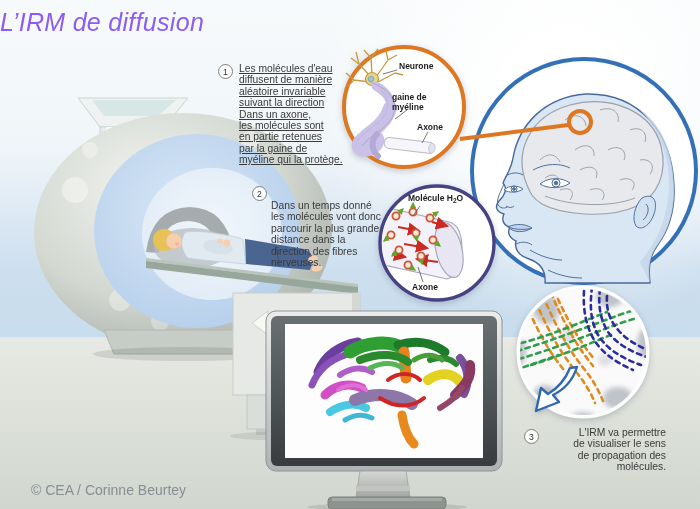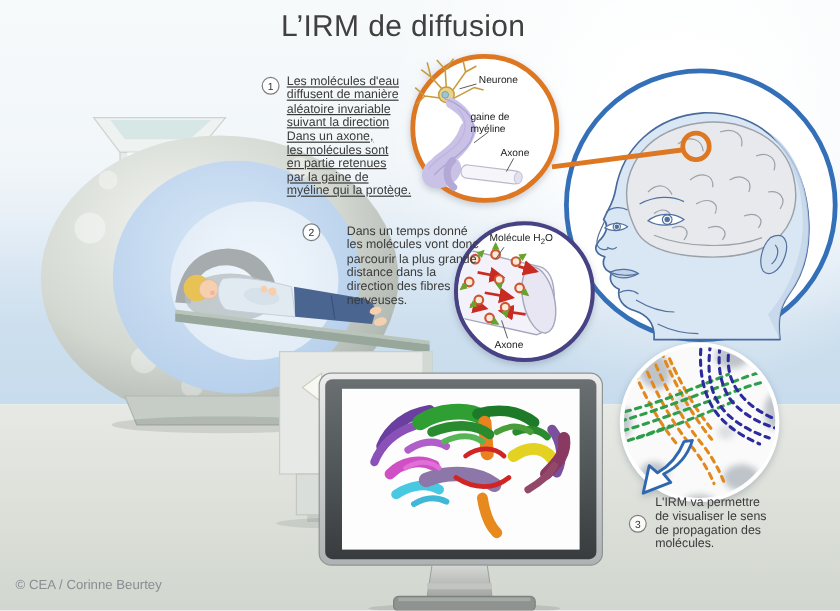--- a/index.html
+++ b/index.html
@@ -4,34 +4,34 @@
 <style>
   html,body{margin:0;padding:0;background:#fff;}
   .canvas{position:relative;width:700px;height:509px;overflow:hidden;
           font-family:"Liberation Sans",sans-serif;background:#fff;}
   .wall{position:absolute;left:0;top:0;width:700px;height:337px;
         background:linear-gradient(180deg,#f7fafb 0%,#f1f6f9 40%,#e9f1f7 52%,#dae7f3 66%,#cddfee 80%,#c7dced 100%);}
   .wall-light{position:absolute;left:320px;top:0;width:380px;height:320px;
         background:radial-gradient(ellipse at 65% 30%,rgba(255,255,255,.95) 20%,rgba(255,255,255,0) 72%);}
   .floor{position:absolute;left:0;top:337px;width:700px;height:172px;
         background:linear-gradient(180deg,#e7eae4 0%,#dde1da 45%,#d1d6ce 100%);}
-  .title{position:absolute;left:0;top:8px;width:672px;text-align:center;
-        font-size:25px;color:#404040;letter-spacing:.3px;}
-  .credit{position:absolute;left:13px;top:482px;font-size:11px;color:#878e94;}
+  .title{position:absolute;left:0;top:8px;width:672px;text-align:left;
+        font-size:25px;color:#8b5cf6;letter-spacing:.3px;font-style:italic;}
+  .credit{position:absolute;left:31px;top:482px;font-size:14px;color:#878e94;}
   .step{position:absolute;font-size:10.3px;line-height:11.4px;color:#3a3a3a;white-space:pre-line;}
   .step-num{position:absolute;width:13px;height:13px;border:1.2px solid #7e7e7e;border-radius:50%;
         background:rgba(255,255,255,.85);font-size:8.6px;color:#333;
         display:flex;align-items:center;justify-content:center;}
   #step1{left:239px;top:63px;width:114px;text-decoration:underline;}
   #num1{left:218px;top:64px;}
-  #step2{left:271px;top:188px;width:124px;margin-left:18px;}
+  #step2{left:271px;top:200px;width:124px;}
   #num2{left:252px;top:186px;}
-  #step3{left:546px;top:414px;width:120px;}
+  #step3{left:546px;top:427px;width:120px;text-align:right;}
   #num3{left:524px;top:429px;}
-  .inset-label{position:absolute;font-size:8.5px;color:#1c1c1c;line-height:9.6px;}
+  .inset-label{position:absolute;font-size:8.5px;color:#1c1c1c;line-height:9.6px;font-weight:bold;}
   #lbl-neurone{left:399px;top:62px;}
   #lbl-myelin{left:392px;top:93px;width:48px;text-align:left;white-space:pre-line;}
   #lbl-axon1{left:417px;top:123px;}
   #lbl-molecule{left:408px;top:194px;}
   #lbl-axon2{left:412px;top:283px;}
   .sub{font-size:6.5px;vertical-align:-2px;}
   svg{position:absolute;}
   .shadowed{filter:drop-shadow(0 2px 3px rgba(70,80,100,.28));}
 </style>
 </head>

